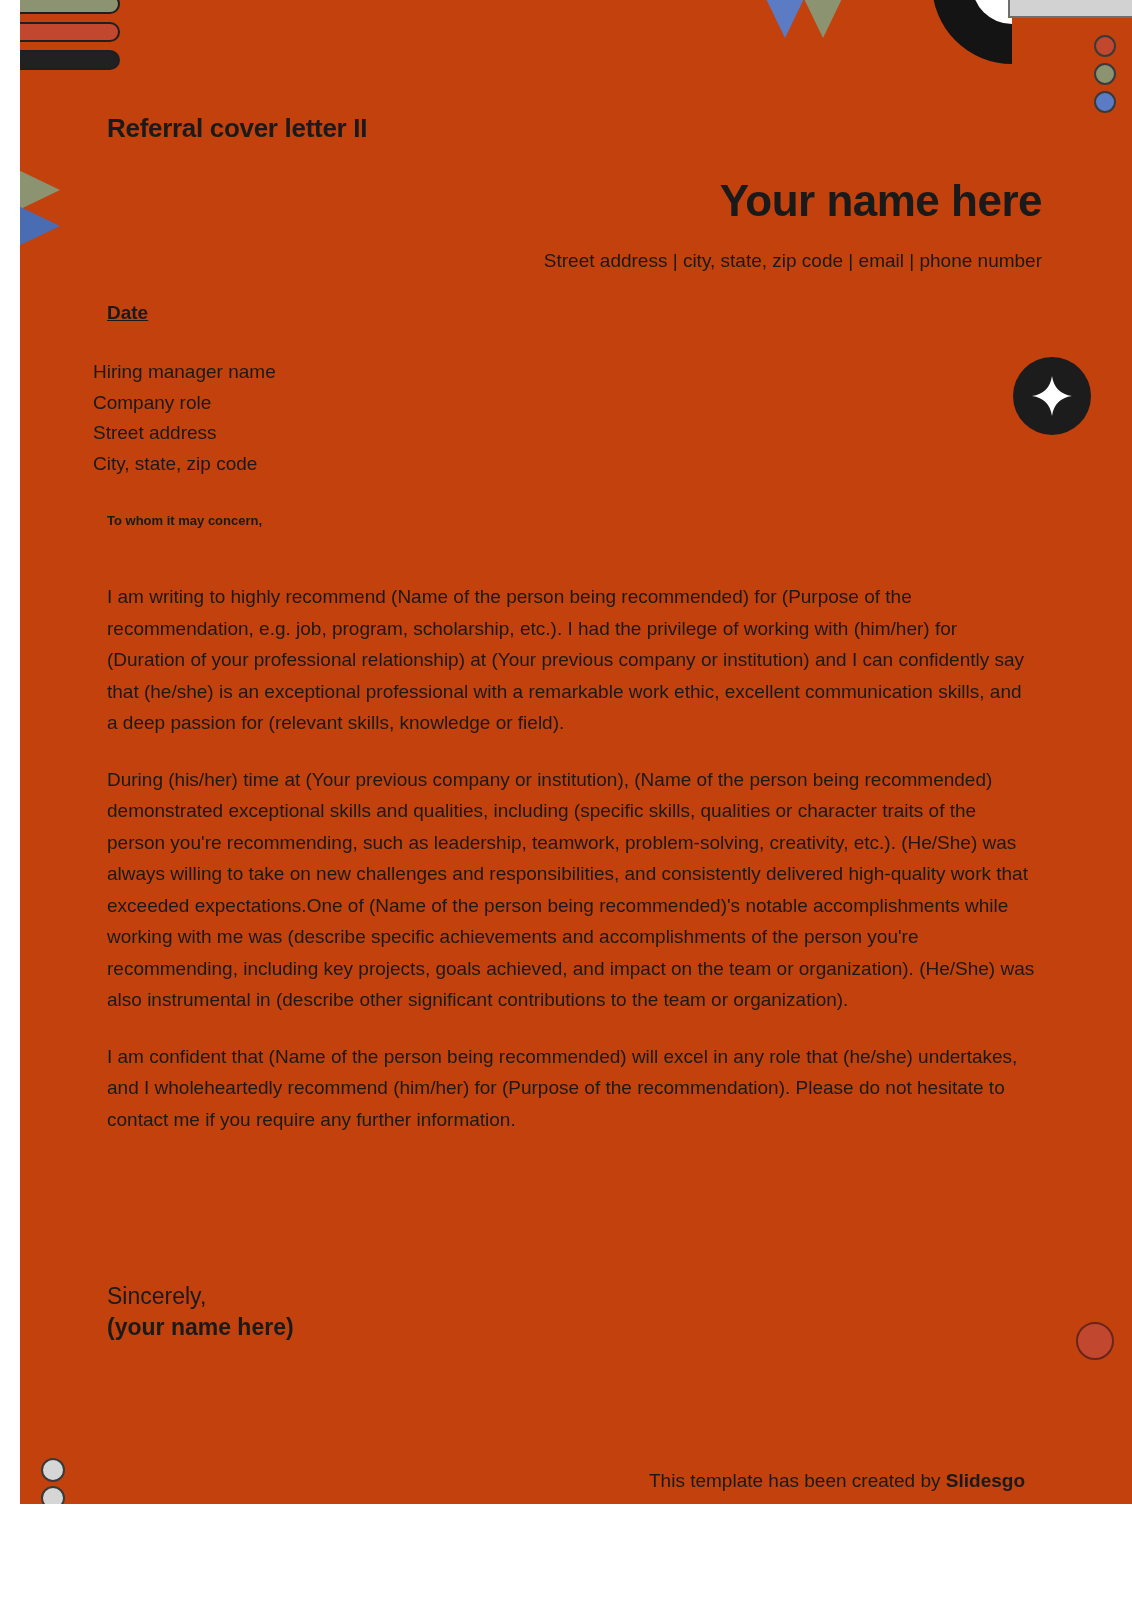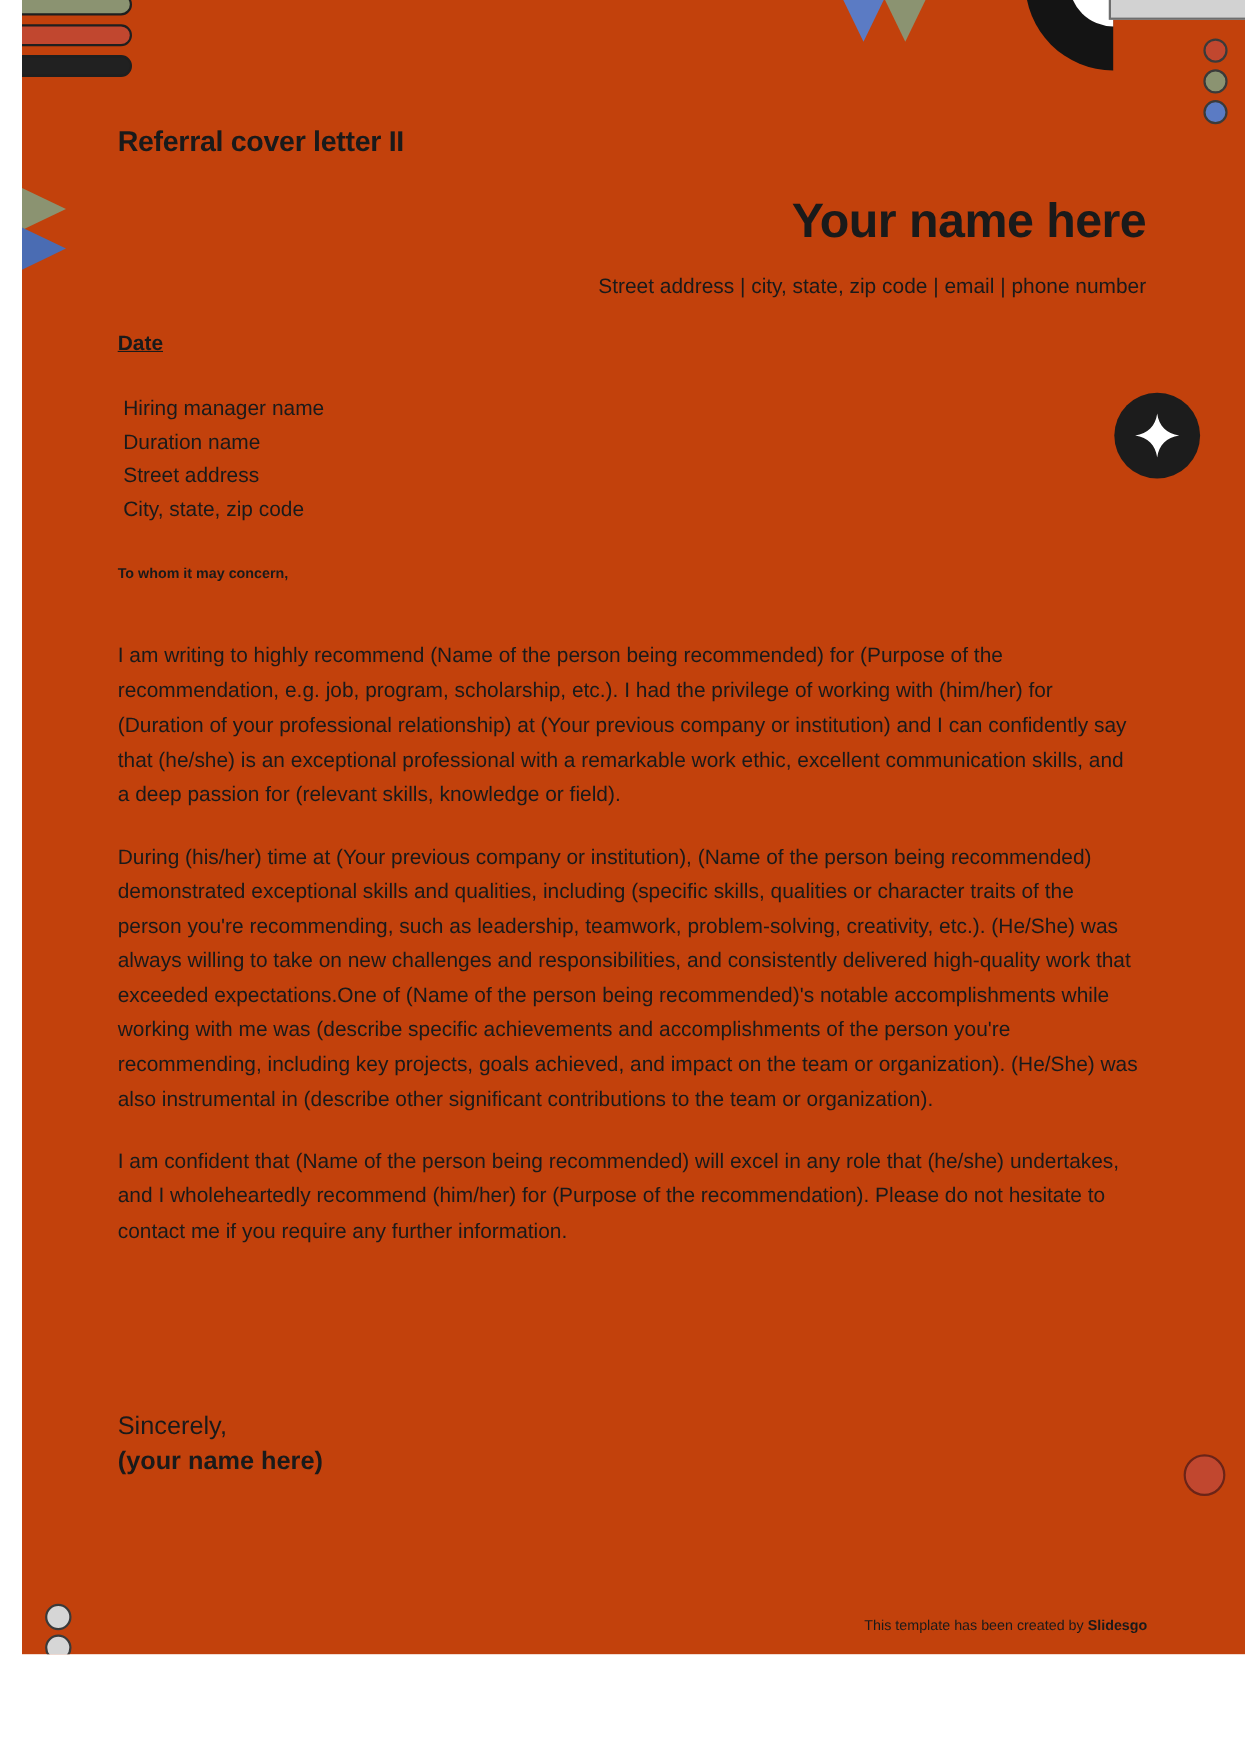--- a/index.html
+++ b/index.html
@@ -208,21 +208,21 @@
   .date-label {
     position: absolute;
     left: 87px;
     top: 302px;
     font-size: 19px;
     font-weight: bold;
     text-decoration: underline;
   }
   .recipient {
     position: absolute;
-    left: 92px;
+    left: 73px;
     top: 357px;
     font-size: 19px;
     line-height: 30.5px;
   }
   .salutation {
     position: absolute;
     left: 87px;
     top: 513px;
     font-size: 13px;
     font-weight: bold;
@@ -242,23 +242,23 @@
     position: absolute;
     left: 87px;
     top: 1281px;
     font-size: 23px;
     line-height: 31px;
   }
   .closing .sign-name { font-weight: bold; }
 
   .footer-credit {
     position: absolute;
-    right: 109px;
+    right: 127px;
     top: 1470px;
-    font-size: 13px;
+    font-size: 19px;
     color: #1a1a1a;
   }
   .footer-credit .brand { font-weight: bold; }
 </style>
 </head>
 <body>
 
 <div class="page">
 
   <div class="deco bar-tl bar-tl-1"></div>
@@ -303,21 +303,21 @@
     <div class="doc-title">Referral cover letter II</div>
 
     <div class="name-heading">Your name here</div>
 
     <div class="contact-line">Street address | city, state, zip code | email | phone number</div>
 
     <div class="date-label">Date</div>
 
     <div class="recipient">
       <div>Hiring manager name</div>
-      <div>Duration name</div>
+      <div>Company role</div>
       <div>Street address</div>
       <div>City, state, zip code</div>
     </div>
 
     <div class="salutation">To whom it may concern,</div>
 
     <div class="body-copy">
       <p>I am writing to highly recommend (Name of the person being recommended) for (Purpose of the recommendation, e.g. job, program, scholarship, etc.). I had the privilege of working with (him/her) for (Duration of your professional relationship) at (Your previous company or institution) and I can confidently say that (he/she) is an exceptional professional with a remarkable work ethic, excellent communication skills, and a deep passion for (relevant skills, knowledge or field).</p>
       <p>During (his/her) time at (Your previous company or institution), (Name of the person being recommended) demonstrated exceptional skills and qualities, including (specific skills, qualities or character traits of the person you're recommending, such as leadership, teamwork, problem-solving, creativity, etc.). (He/She) was always willing to take on new challenges and responsibilities, and consistently delivered high-quality work that exceeded expectations.One of (Name of the person being recommended)'s notable accomplishments while working with me was (describe specific achievements and accomplishments of the person you're recommending, including key projects, goals achieved, and impact on the team or organization). (He/She) was also instrumental in (describe other significant contributions to the team or organization).</p>
       <p>I am confident that (Name of the person being recommended) will excel in any role that (he/she) undertakes, and I wholeheartedly recommend (him/her) for (Purpose of the recommendation). Please do not hesitate to contact me if you require any further information.</p>

